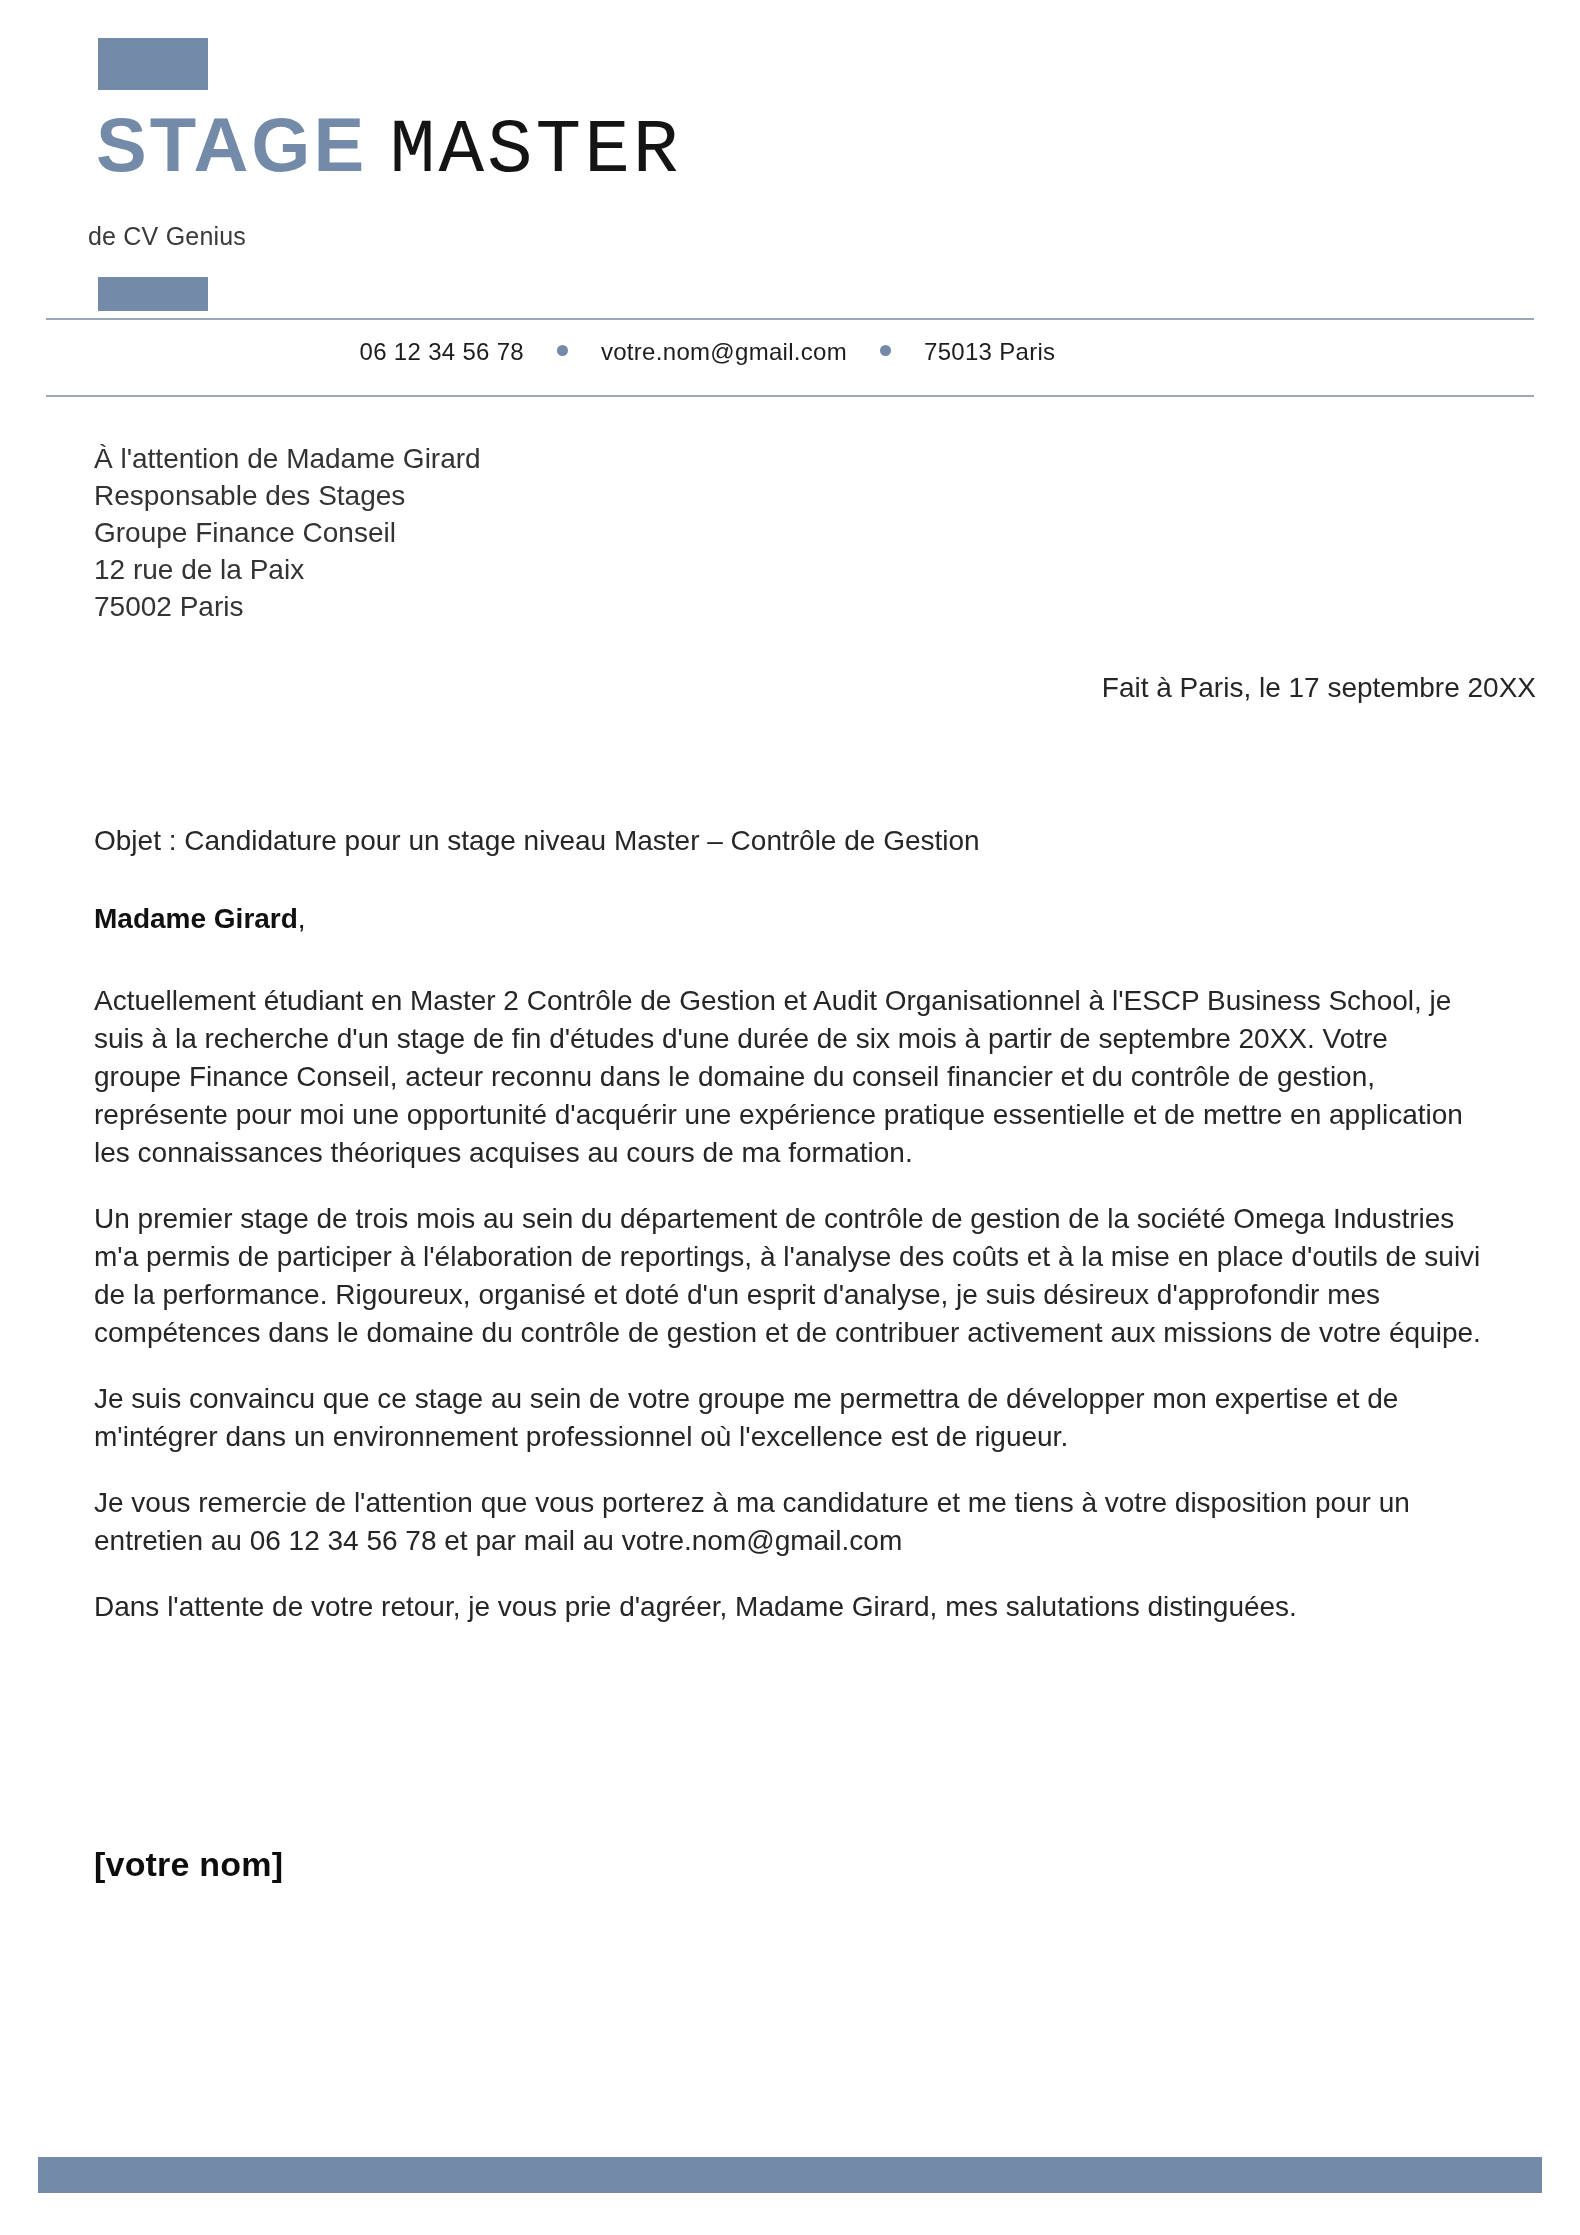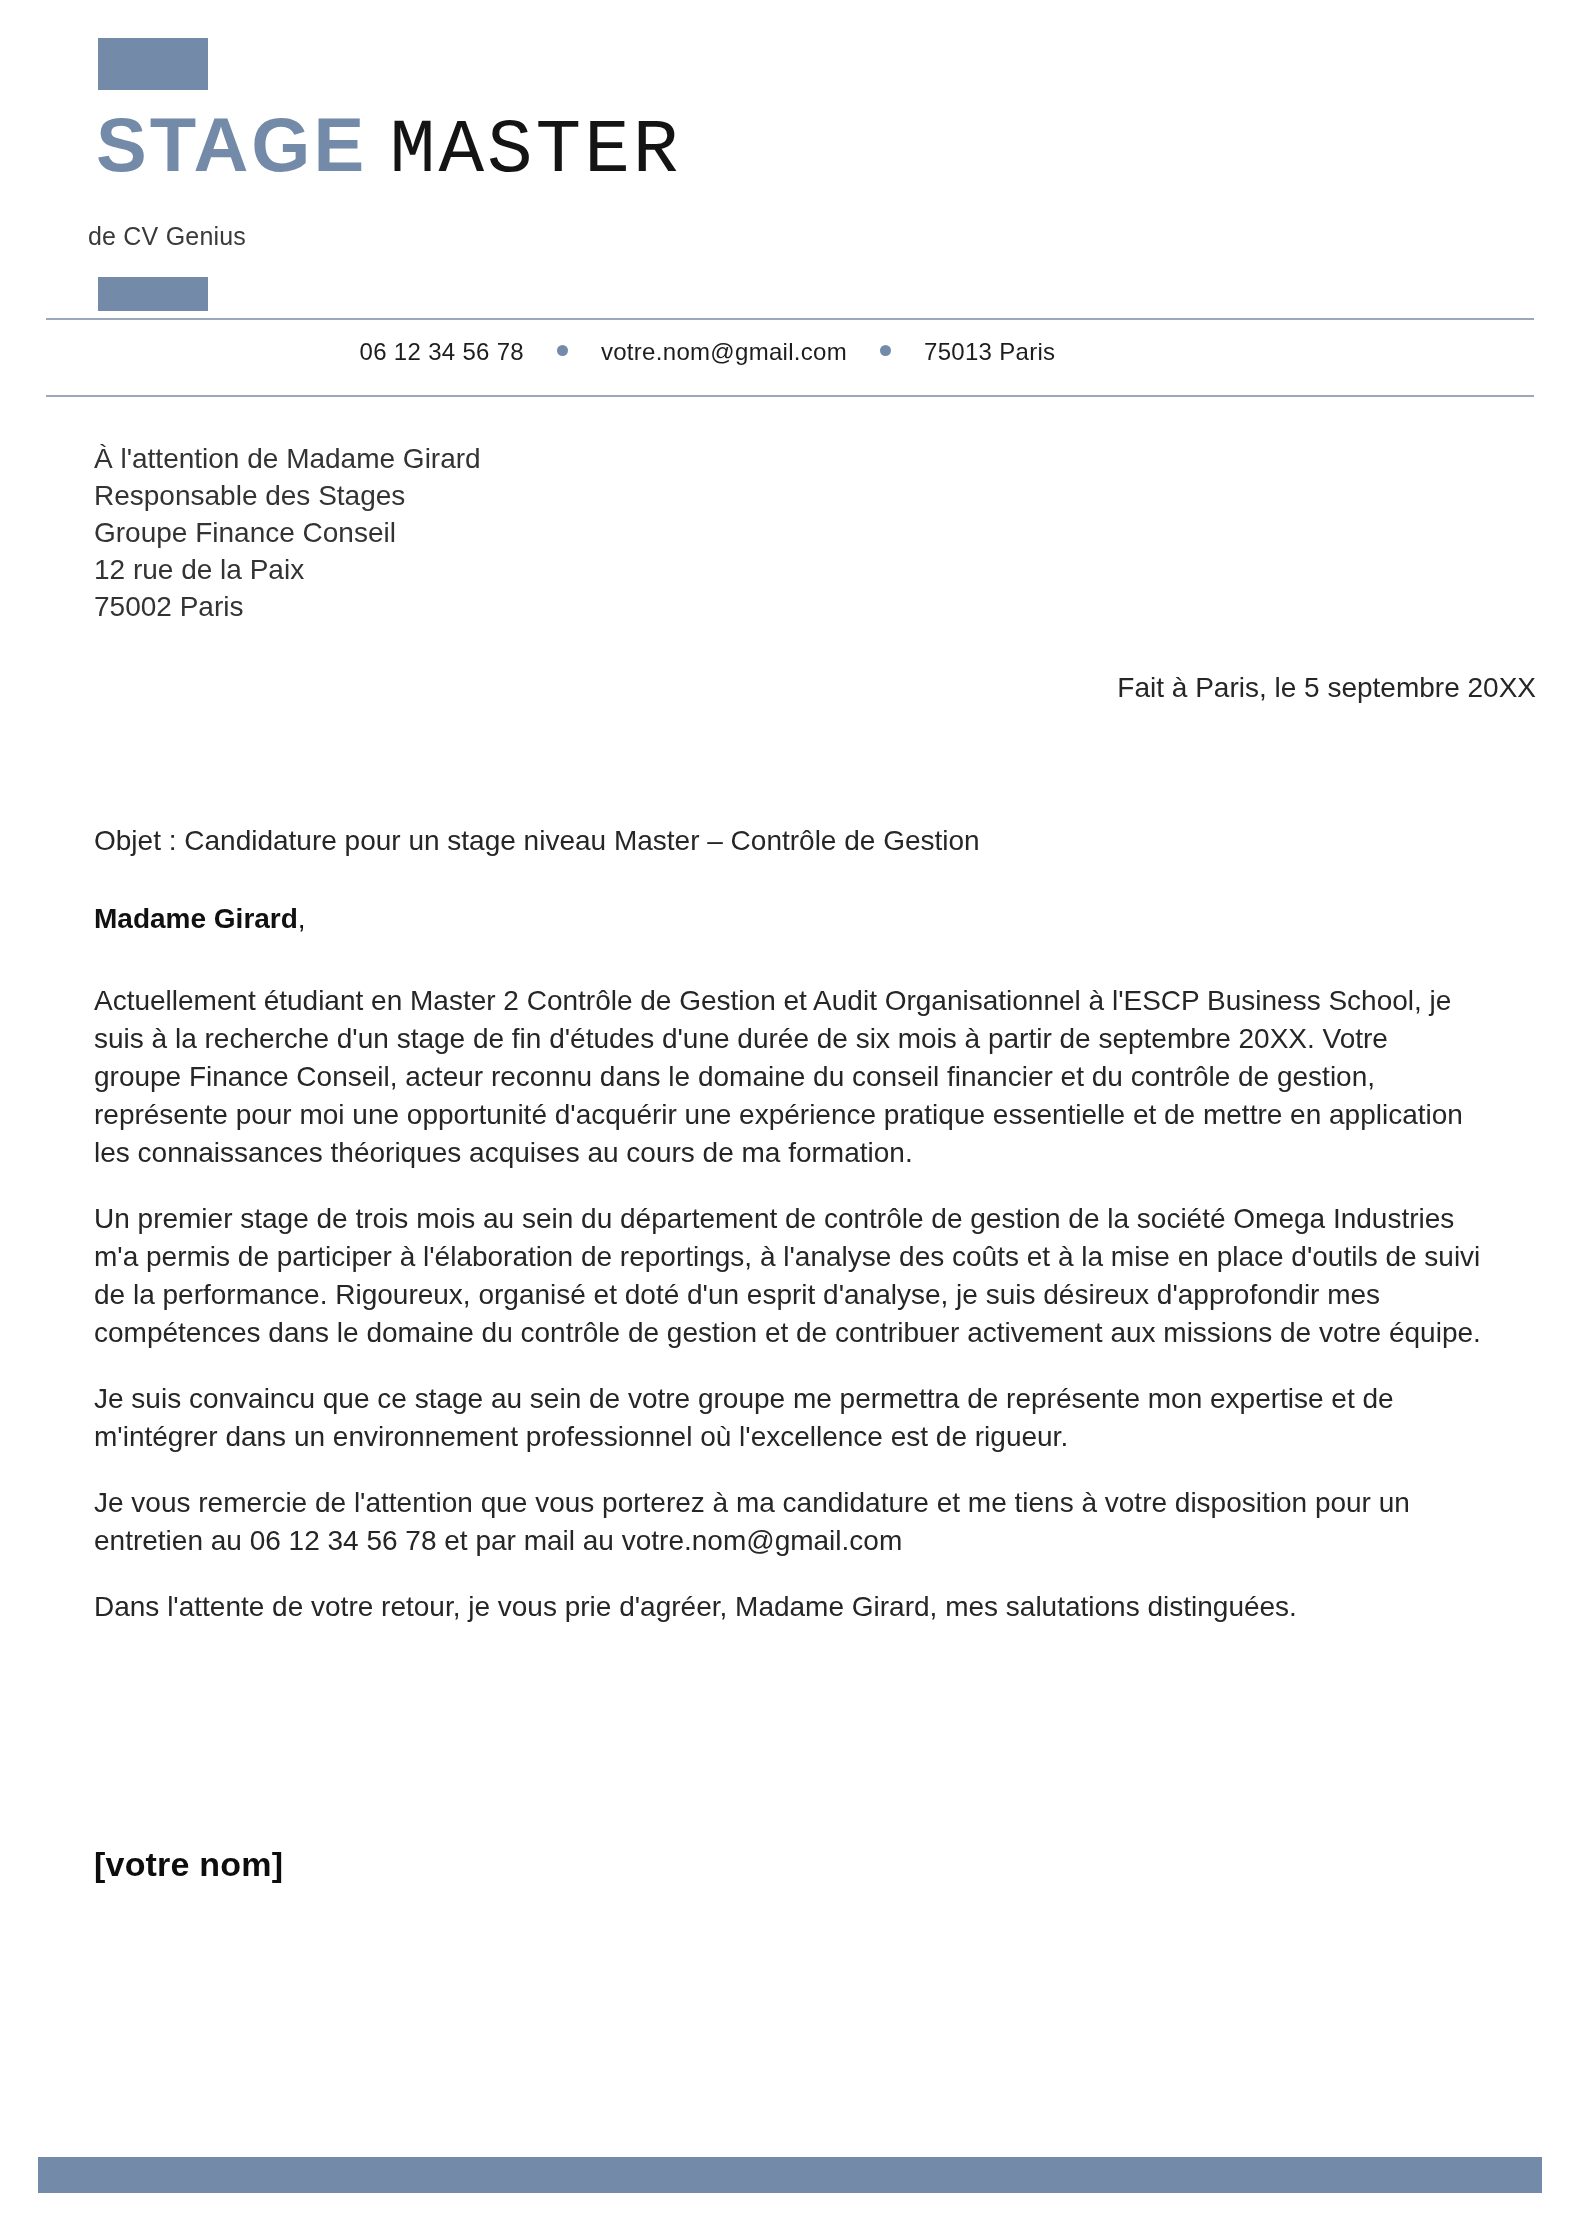--- a/index.html
+++ b/index.html
@@ -214,32 +214,32 @@
   </div>
 
   <div class="recipient">
     <div>À l'attention de Madame Girard</div>
     <div>Responsable des Stages</div>
     <div>Groupe Finance Conseil</div>
     <div>12 rue de la Paix</div>
     <div>75002 Paris</div>
   </div>
 
-  <div class="date-line">Fait à Paris, le 5 septembre 20XX</div>
+  <div class="date-line">Fait à Paris, le 17 septembre 20XX</div>
 
   <div class="subject">Objet : Candidature pour un stage niveau Master – Contrôle de Gestion</div>
 
   <div class="salutation">
     <b>Madame Girard</b><span>,</span>
   </div>
 
   <div class="letter-body">
     <p>Actuellement étudiant en Master 2 Contrôle de Gestion et Audit Organisationnel à l'ESCP Business School, je suis à la recherche d'un stage de fin d'études d'une durée de six mois à partir de septembre 20XX. Votre groupe Finance Conseil, acteur reconnu dans le domaine du conseil financier et du contrôle de gestion, représente pour moi une opportunité d'acquérir une expérience pratique essentielle et de mettre en application les connaissances théoriques acquises au cours de ma formation.</p>
     <p>Un premier stage de trois mois au sein du département de contrôle de gestion de la société Omega Industries m'a permis de participer à l'élaboration de reportings, à l'analyse des coûts et à la mise en place d'outils de suivi de la performance. Rigoureux, organisé et doté d'un esprit d'analyse, je suis désireux d'approfondir mes compétences dans le domaine du contrôle de gestion et de contribuer activement aux missions de votre équipe.</p>
-    <p>Je suis convaincu que ce stage au sein de votre groupe me permettra de représente mon expertise et de m'intégrer dans un environnement professionnel où l'excellence est de rigueur.</p>
+    <p>Je suis convaincu que ce stage au sein de votre groupe me permettra de développer mon expertise et de m'intégrer dans un environnement professionnel où l'excellence est de rigueur.</p>
     <p>Je vous remercie de l'attention que vous porterez à ma candidature et me tiens à votre disposition pour un entretien au 06 12 34 56 78 et par mail au votre.nom@gmail.com</p>
     <p>Dans l'attente de votre retour, je vous prie d'agréer, Madame Girard, mes salutations distinguées.</p>
   </div>
 
   <div class="signature">[votre nom]</div>
 
   <div class="footer-bar"></div>
 
 </div>
 

